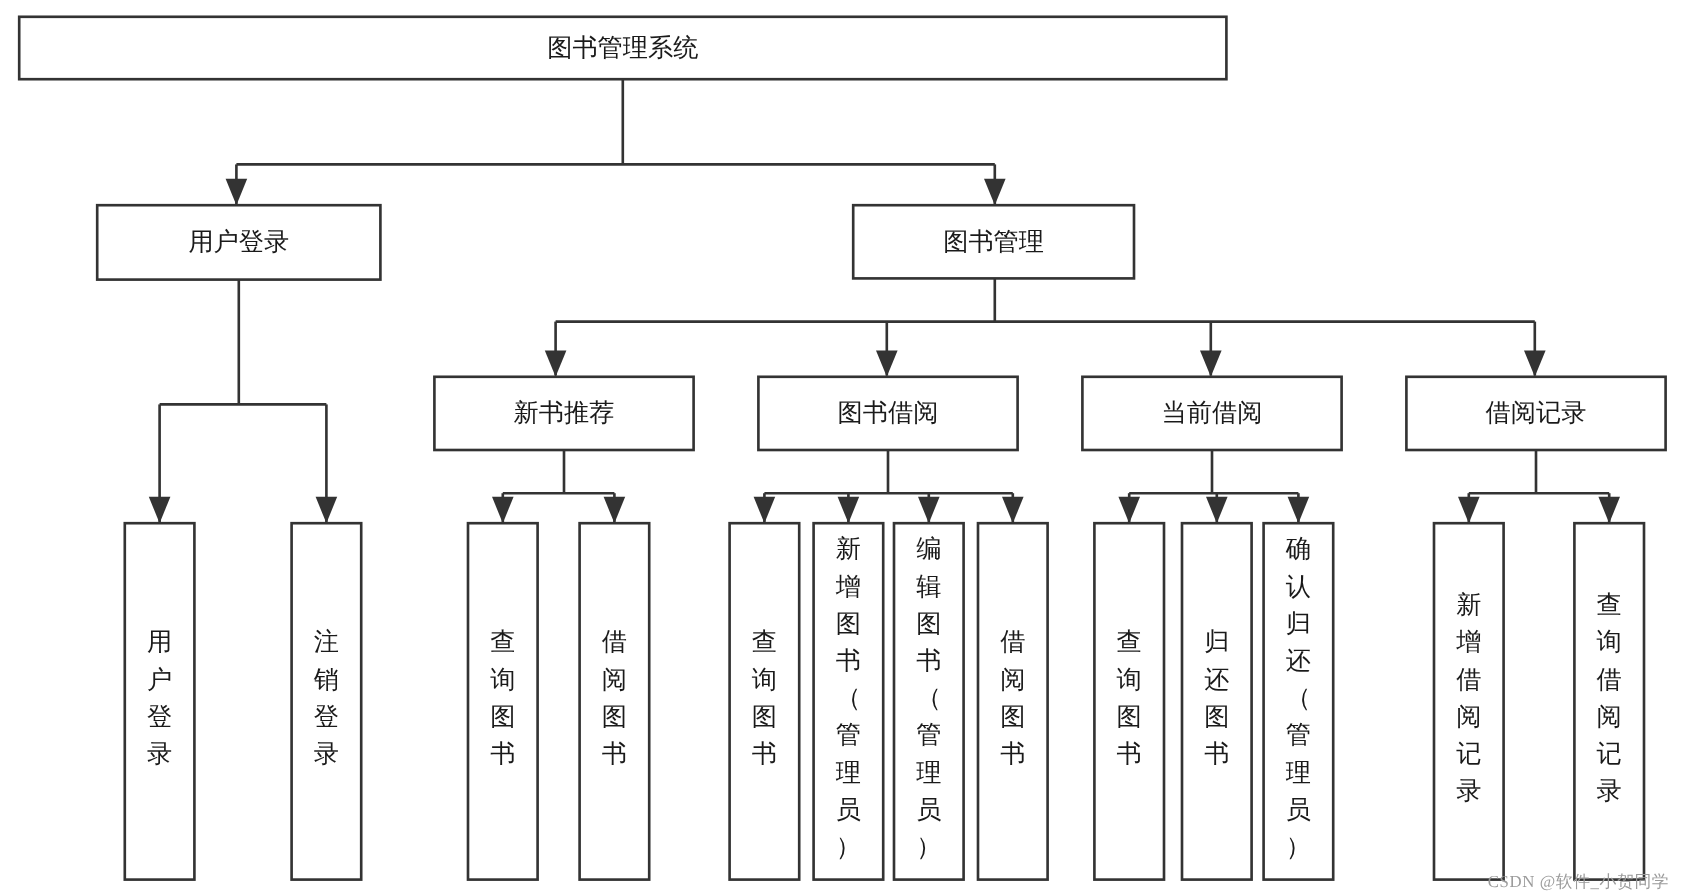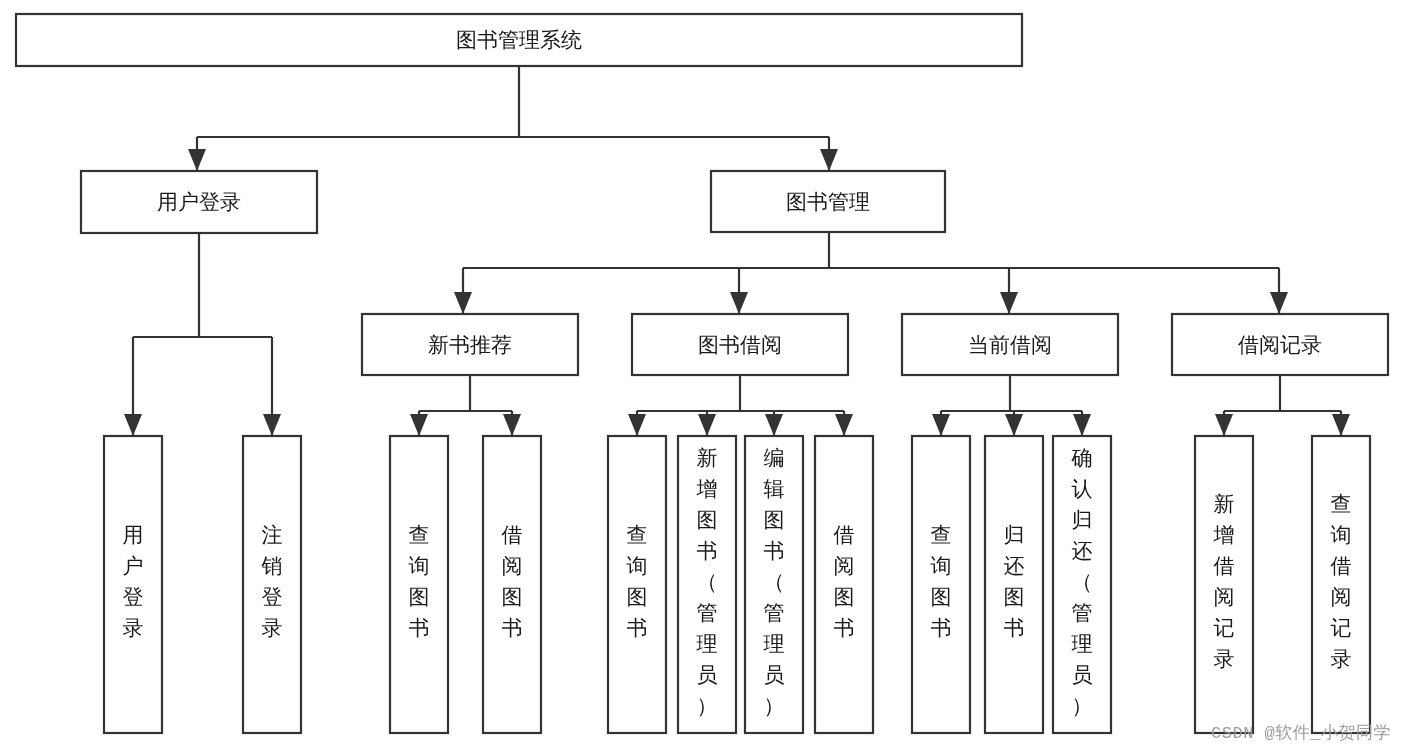--- a/index.html
+++ b/index.html
@@ -54,22 +54,22 @@
     fill: #1a1a1a;
     font-family: "DejaVu Sans", "Liberation Sans", sans-serif;
     font-size: 21px;
     text-anchor: middle;
   }
   .watermark-text {
     position: absolute;
     right: 14px;
     bottom: 3px;
     color: #9b9b9b;
-    font-size: 17px;
-    font-family: Liberation Mono, monospace;
+    font-size: 14px;
+    font-family: Liberation Serif, serif;
     white-space: nowrap;
     letter-spacing: 0.5px;
     user-select: none;
   }
 </style>
 </head>
 <body>
 
 <div id="diagram-root">
 

